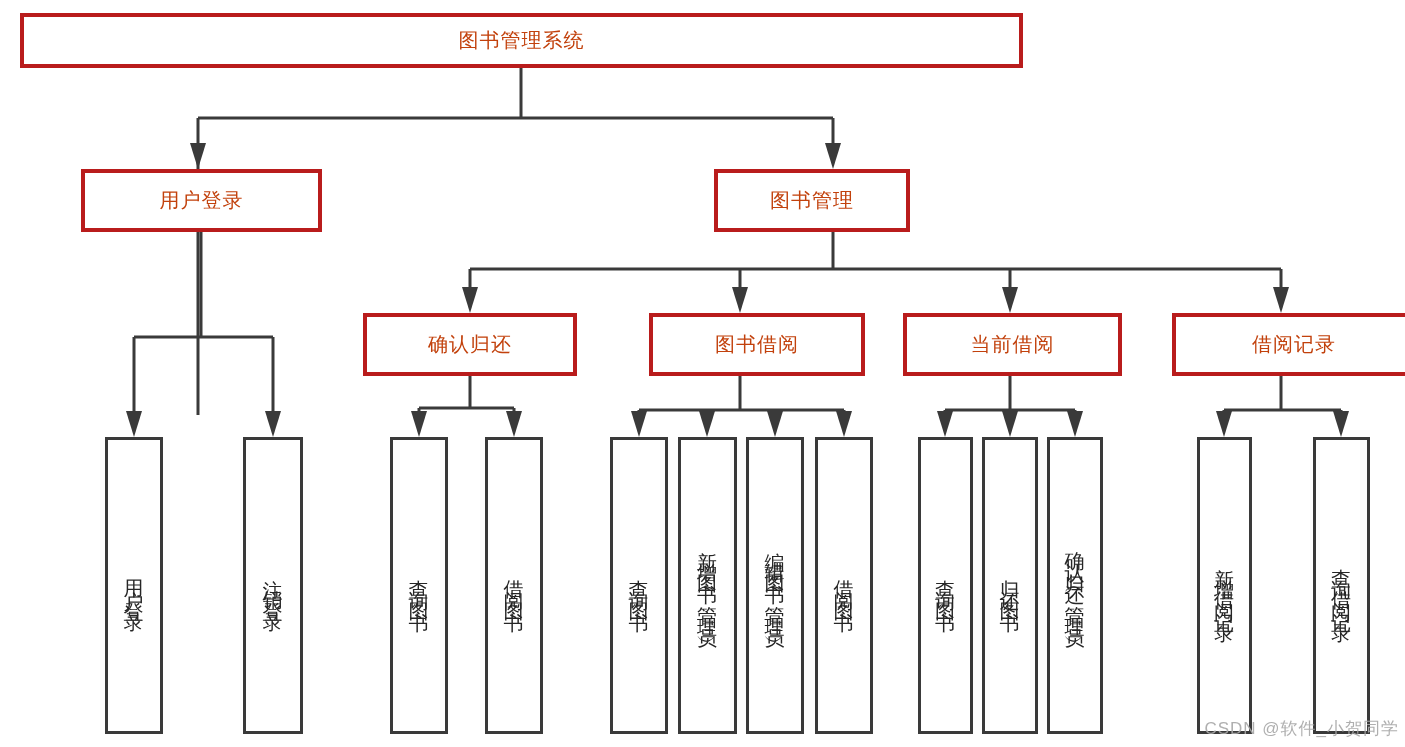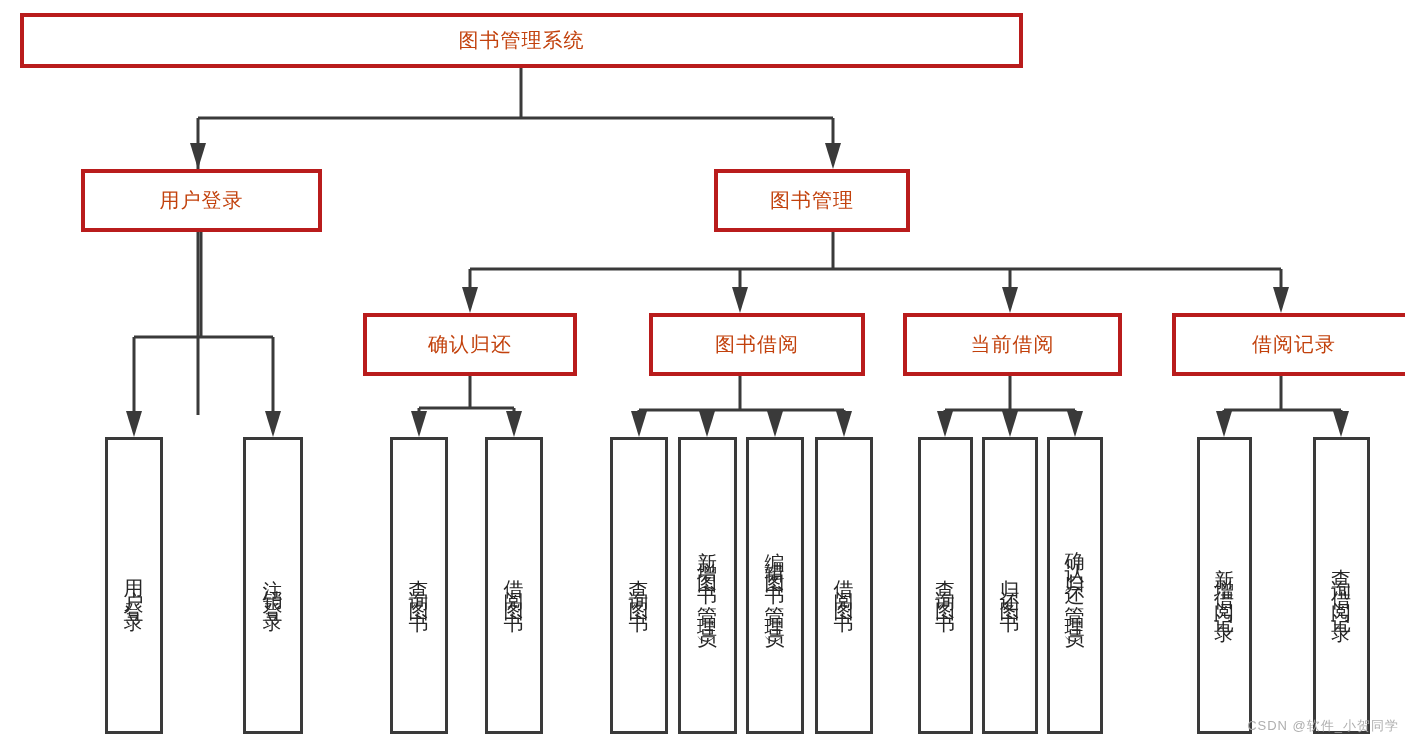--- a/index.html
+++ b/index.html
@@ -51,21 +51,21 @@
     text-orientation: mixed;
     font-size: 20px;
     letter-spacing: 11px;
     line-height: 1;
     display: block;
   }
   #watermark {
     position: absolute;
     top: 717px;
     right: 6px;
-    font-size: 13px;
+    font-size: 17px;
     letter-spacing: 1px;
     color: rgba(168, 168, 168, 0.92);
     white-space: nowrap;
     z-index: 5;
   }
 </style>
 </head>
 <body>
 
 <div id="stage">

